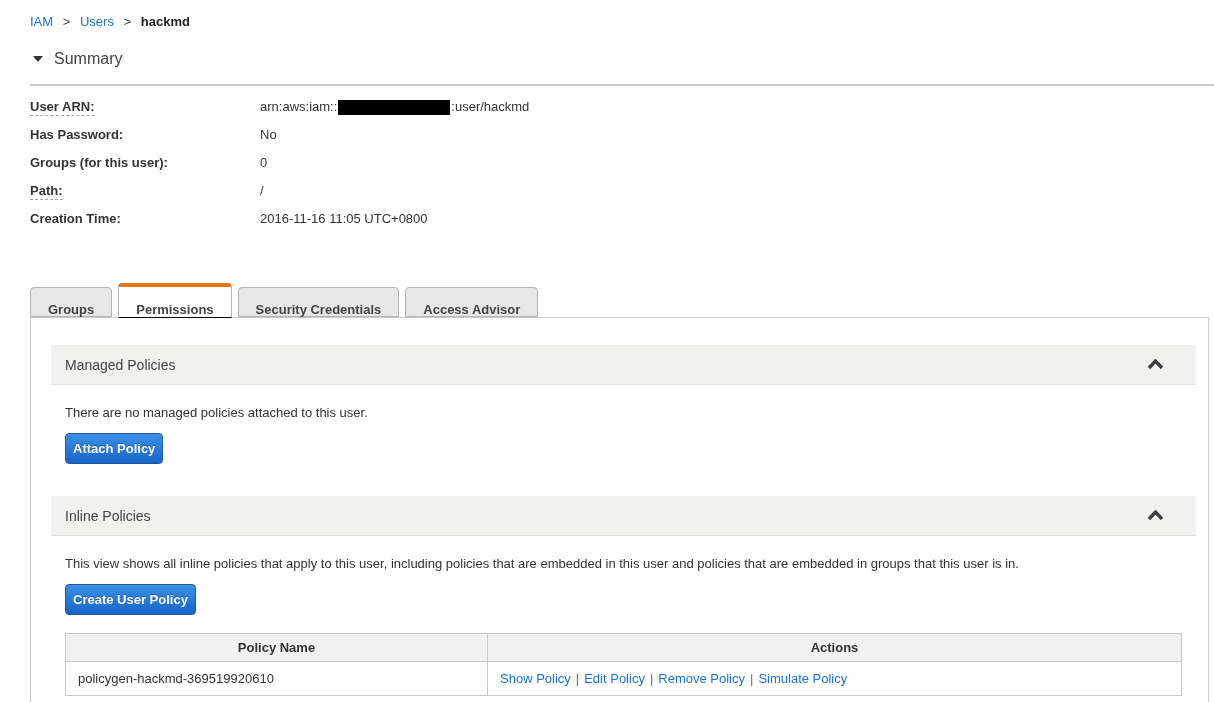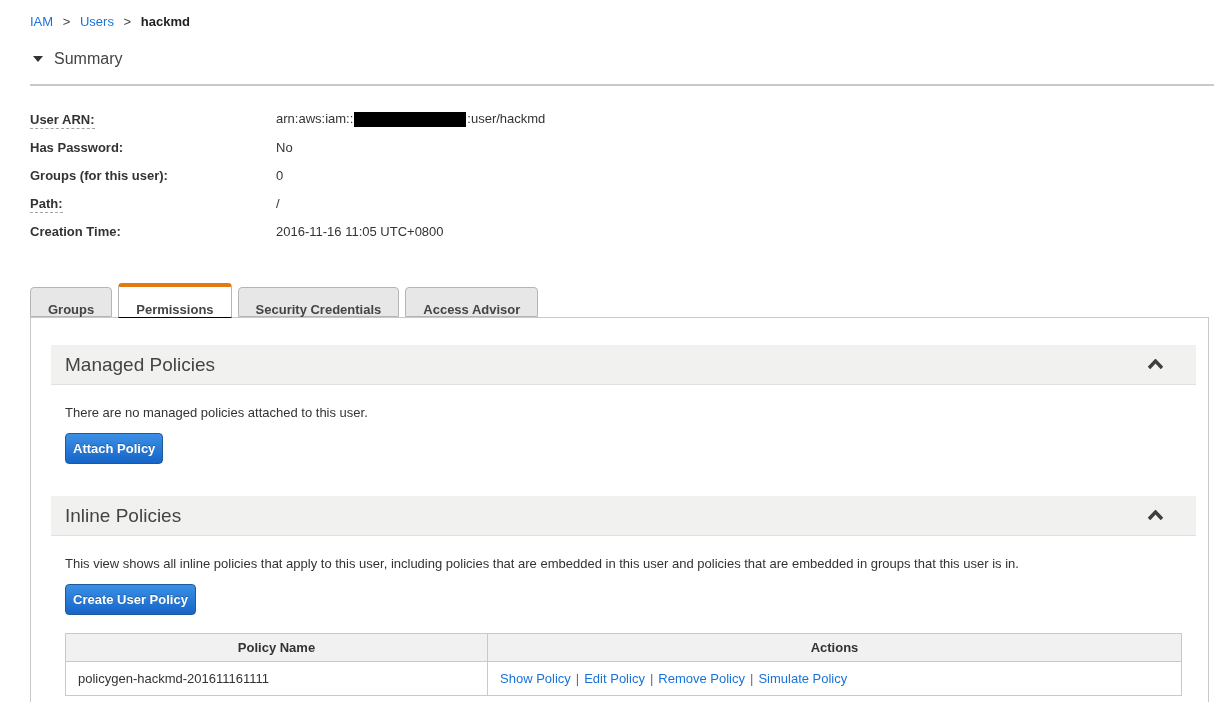--- a/index.html
+++ b/index.html
@@ -42,23 +42,22 @@
   .summary-divider {
     height: 2px;
     background: #c9c9c9;
     margin: 7px 0 0 30px;
   }
 
   
   .summary-fields { margin: 13px 0 0 30px; }
   .field-row {
     display: flex;
-    align-items: flex-end;
+    align-items: flex-start;
     height: 28px;
-    gap: 16px;
   }
   .field-label {
     width: 230px;
     font-weight: bold;
     color: #333;
     flex-shrink: 0;
   }
   .help-term { border-bottom: 1px dashed #a5a5a5; padding-bottom: 1px; }
   .field-value { color: #333; }
   .redacted {
@@ -110,21 +109,21 @@
   }
 
   .section-header {
     background: #f1f1f0;
     border-bottom: 1px solid #e0e0e0;
     height: 40px;
     display: flex;
     align-items: center;
     justify-content: space-between;
     padding: 0 32px 0 14px;
-    font-size: 19px;
+    font-size: 14px;
     color: #444;
     cursor: pointer;
   }
   .chevron-btn {
     background: none;
     border: none;
     padding: 0;
     cursor: pointer;
     display: flex;
     align-items: center;
@@ -263,21 +262,21 @@
 
         <table class="policy-table">
           <thead>
             <tr>
               <th class="col-policy-name">Policy Name</th>
               <th>Actions</th>
             </tr>
           </thead>
           <tbody>
             <tr>
-              <td>policygen-hackmd-201611161111</td>
+              <td>policygen-hackmd-369519920610</td>
               <td>
                 <a>Show Policy</a><span class="action-sep">|</span><a>Edit Policy</a><span class="action-sep">|</span><a>Remove Policy</a><span class="action-sep">|</span><a>Simulate Policy</a>
               </td>
             </tr>
           </tbody>
         </table>
       </div>
     </div>
 
   </div>

